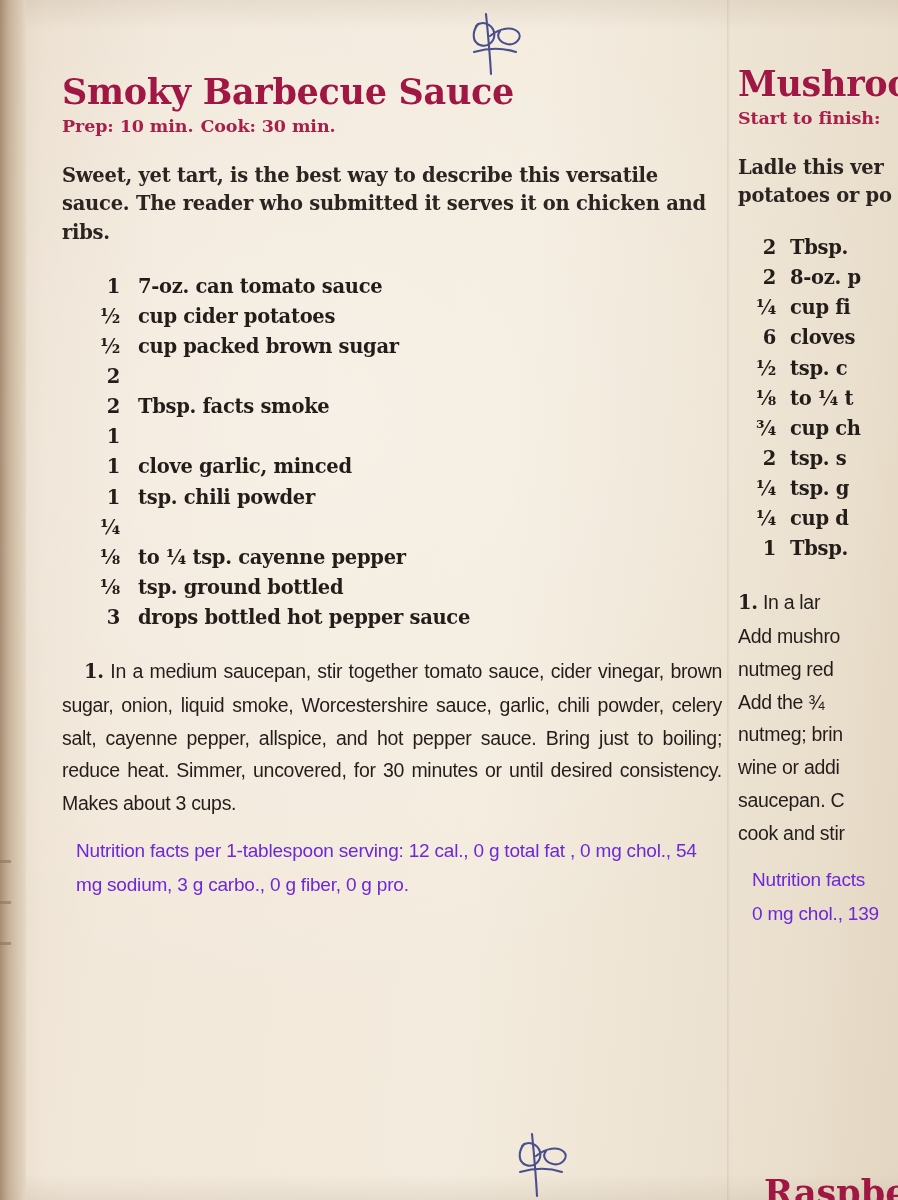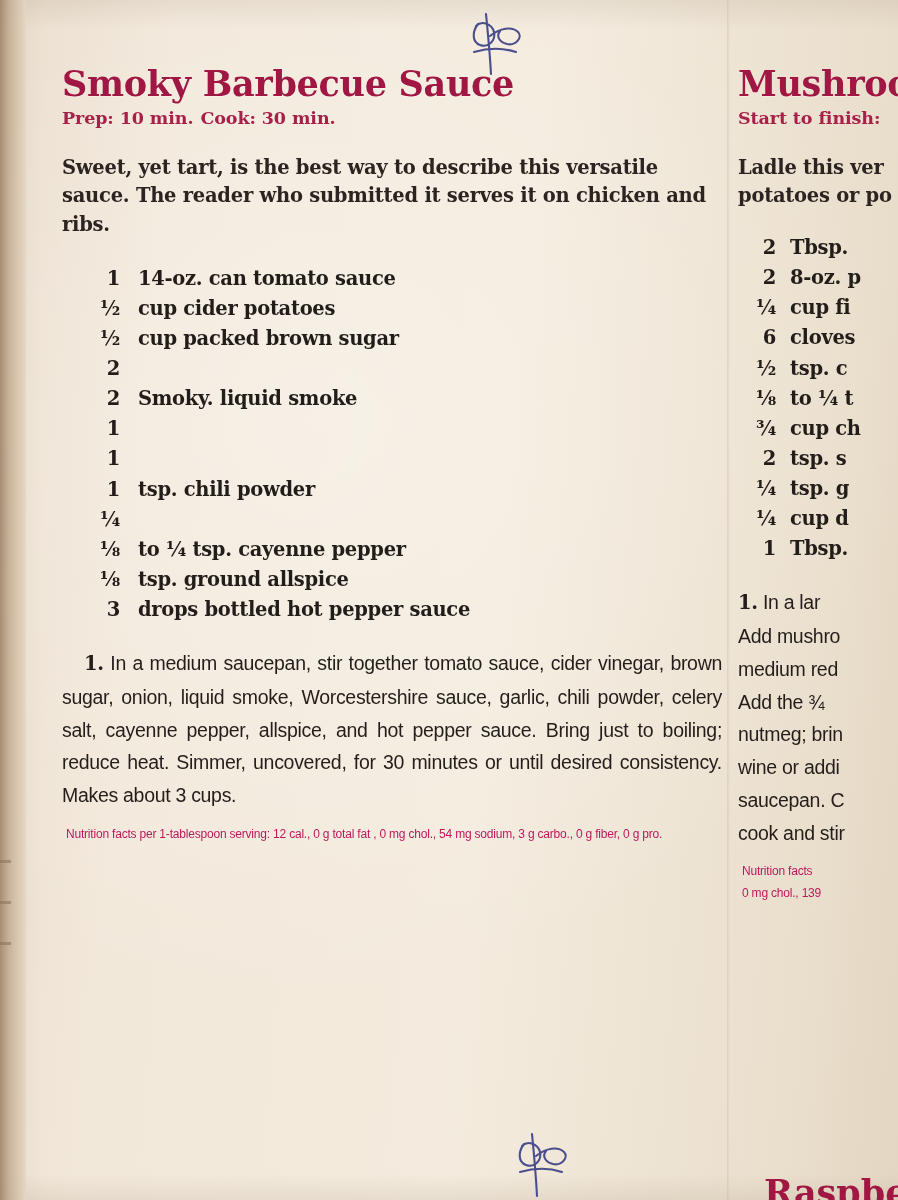--- a/index.html
+++ b/index.html
@@ -61,21 +61,21 @@
     position: absolute;
     left: 727px; top: 0; bottom: 0;
     width: 3px;
     background: linear-gradient(to right, rgba(150,125,100,0.18), rgba(150,125,100,0.0));
   }
 
   
   .col-main {
     position: absolute;
     left: 62px;
-    top: 66px;
+    top: 74px;
     width: 660px;
   }
   .col-right {
     position: absolute;
     left: 738px;
     top: 66px;
     width: 200px;
     overflow: hidden;
   }
 
@@ -157,25 +157,25 @@
     font-weight: bold;
   }
   .col-right .method {
     text-align: left;
     text-indent: 16px;
     white-space: normal;
   }
 
   .nutrition {
     font-family: "Liberation Sans", sans-serif;
-    font-size: 12px;
+    font-size: 19px;
     line-height: 1.78;
-    color: #be185d;
+    color: #6d28d9;
     letter-spacing: -0.2px;
-    margin: 4px;
+    margin: 14px;
   }
 
   
   .bottom-strip {
     position: absolute;
     left: 4px; right: 0;
     bottom: 0;
     height: 70px;
     overflow: hidden;
   }
@@ -221,57 +221,58 @@
   <h1 class="recipe-title">Smoky Barbecue Sauce</h1>
   <p class="timing">
     <span>Prep: 10 min.</span><span class="sp"></span><span>Cook: 30 min.</span>
   </p>
 
   <p class="blurb">Sweet, yet tart, is the best way to describe this versatile sauce. The reader who submitted it serves it on chicken and ribs.</p>
 
   <ul class="ingredients">
     <li class="ing">
       <span class="amt">1</span>
-      <span class="txt">14-oz. can tomato sauce</span>
+      <span class="txt">7-oz. can tomato sauce</span>
     </li>
     <li class="ing">
       <span class="amt">½</span>
       <span class="txt">cup cider potatoes</span>
     </li>
     <li class="ing">
       <span class="amt">½</span>
       <span class="txt">cup packed brown sugar</span>
     </li>
     <li class="ing">
       <span class="amt">2</span>
     </li>
     <li class="ing">
       <span class="amt">2</span>
-      <span class="txt">Smoky. liquid smoke</span>
-    </li>
-    <li class="ing">
-      <span class="amt">1</span>
-    </li>
-    <li class="ing">
-      <span class="amt">1</span>
+      <span class="txt">Tbsp. facts smoke</span>
+    </li>
+    <li class="ing">
+      <span class="amt">1</span>
+    </li>
+    <li class="ing">
+      <span class="amt">1</span>
+      <span class="txt">clove garlic, minced</span>
     </li>
     <li class="ing">
       <span class="amt">1</span>
       <span class="txt">tsp. chili powder</span>
     </li>
     <li class="ing">
       <span class="amt">¼</span>
     </li>
     <li class="ing">
       <span class="amt">⅛</span>
       <span class="txt">to ¼ tsp. cayenne pepper</span>
     </li>
     <li class="ing">
       <span class="amt">⅛</span>
-      <span class="txt">tsp. ground allspice</span>
+      <span class="txt">tsp. ground bottled</span>
     </li>
     <li class="ing">
       <span class="amt">3</span>
       <span class="txt">drops bottled hot pepper sauce</span>
     </li>
   </ul>
 
   <p class="method"><span class="step-num">1.</span><span> In a medium saucepan, stir together tomato sauce, cider vinegar, brown sugar, onion, liquid smoke, Worcestershire sauce, garlic, chili powder, celery salt, cayenne pepper, allspice, and hot pepper sauce. Bring just to boiling; reduce heat. Simmer, uncovered, for 30 minutes or until desired consistency. Makes about 3 cups.</span></p>
 
   <p class="nutrition">Nutrition facts per 1-tablespoon serving: 12 cal., 0 g total fat , 0 mg chol., 54 mg sodium, 3 g carbo., 0 g fiber, 0 g pro.</p>
@@ -329,21 +330,21 @@
     </li>
     <li class="ing">
       <span class="amt">1</span>
       <span class="txt">Tbsp.</span>
     </li>
   </ul>
 
   <p class="method" style="white-space:nowrap; text-indent:0;">
     <span class="step-num">1.</span><span> In a lar</span><br>
     <span>Add mushro</span><br>
-    <span>medium red</span><br>
+    <span>nutmeg red</span><br>
     <span>Add the ¾</span><br>
     <span>nutmeg; brin</span><br>
     <span>wine or addi</span><br>
     <span>saucepan. C</span><br>
     <span>cook and stir</span>
   </p>
 
   <p class="nutrition" style="white-space:nowrap;">
     <span>Nutrition facts </span><br>
     <span>0 mg chol., 139</span>

